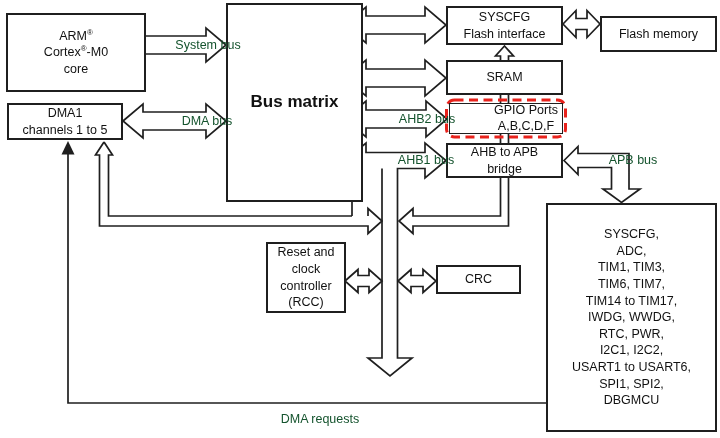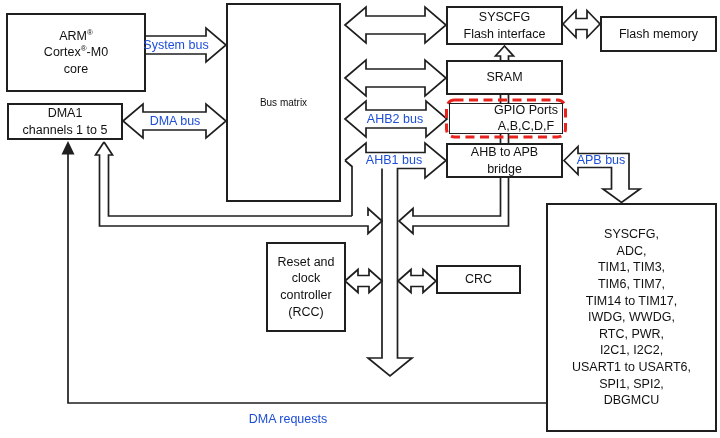--- a/index.html
+++ b/index.html
@@ -10,21 +10,21 @@
   }
   #connectors{position:absolute;left:0;top:0;width:720px;height:438px;}
   .box{
     position:absolute;background:#fff;border:2px solid #1f1f1f;
     display:flex;flex-direction:column;align-items:center;justify-content:center;
     text-align:center;font-size:12.5px;line-height:1.32;color:#111;
     box-sizing:border-box;z-index:2;
   }
   .lbl{
     position:absolute;transform:translate(-50%,-50%);white-space:nowrap;
-    font-size:12.5px;color:#1d4ed8;z-index:3;
+    font-size:12.5px;color:#14532d;z-index:3;margin-left:32px;
   }
   .bl{white-space:nowrap;}
   sup{font-size:8px;line-height:0;vertical-align:super;}
   .gpio{border-width:1.8px;line-height:1.22;z-index:2;}
   .periph{line-height:16.6px;}
 </style>
 </head>
 <body>
 
 <div id="stage">
@@ -84,21 +84,21 @@
     <div class="bl"><span>ARM</span><sup>®</sup></div>
     <div class="bl"><span>Cortex</span><sup>®</sup><span>-M0</span></div>
     <div class="bl">core</div>
   </div>
 
   <div class="box" style="left:7px;top:103px;width:116px;height:37px;align-items:center;">
     <div class="bl">DMA1</div>
     <div class="bl">channels 1 to 5</div>
   </div>
 
-  <div class="box" style="left:226px;top:3px;width:115px;height:199px;font-size:10px;">
+  <div class="box" style="left:226px;top:3px;width:137px;height:199px;font-size:17px;font-weight:bold;">
     <div class="bl">Bus matrix</div>
   </div>
 
   <div class="box" style="left:446px;top:6px;width:117px;height:39px;">
     <div class="bl">SYSCFG</div>
     <div class="bl">Flash interface</div>
   </div>
 
   <div class="box" style="left:600px;top:16px;width:117px;height:36px;">
     <div class="bl">Flash memory</div>
@@ -111,21 +111,21 @@
   <div class="box gpio" style="left:449px;top:103px;width:114px;height:31px;padding-left:40px;">
     <div class="bl">GPIO Ports</div>
     <div class="bl">A,B,C,D,F</div>
   </div>
 
   <div class="box" style="left:446px;top:143px;width:117px;height:35px;">
     <div class="bl">AHB to APB</div>
     <div class="bl">bridge</div>
   </div>
 
-  <div class="box" style="left:266px;top:242px;width:80px;height:90px;line-height:16.6px;">
+  <div class="box" style="left:266px;top:242px;width:80px;height:71px;line-height:16.6px;">
     <div class="bl">Reset and</div>
     <div class="bl">clock</div>
     <div class="bl">controller</div>
     <div class="bl">(RCC)</div>
   </div>
 
   <div class="box" style="left:436px;top:265px;width:85px;height:29px;justify-content:center;">
     <div class="bl">CRC</div>
   </div>
 

